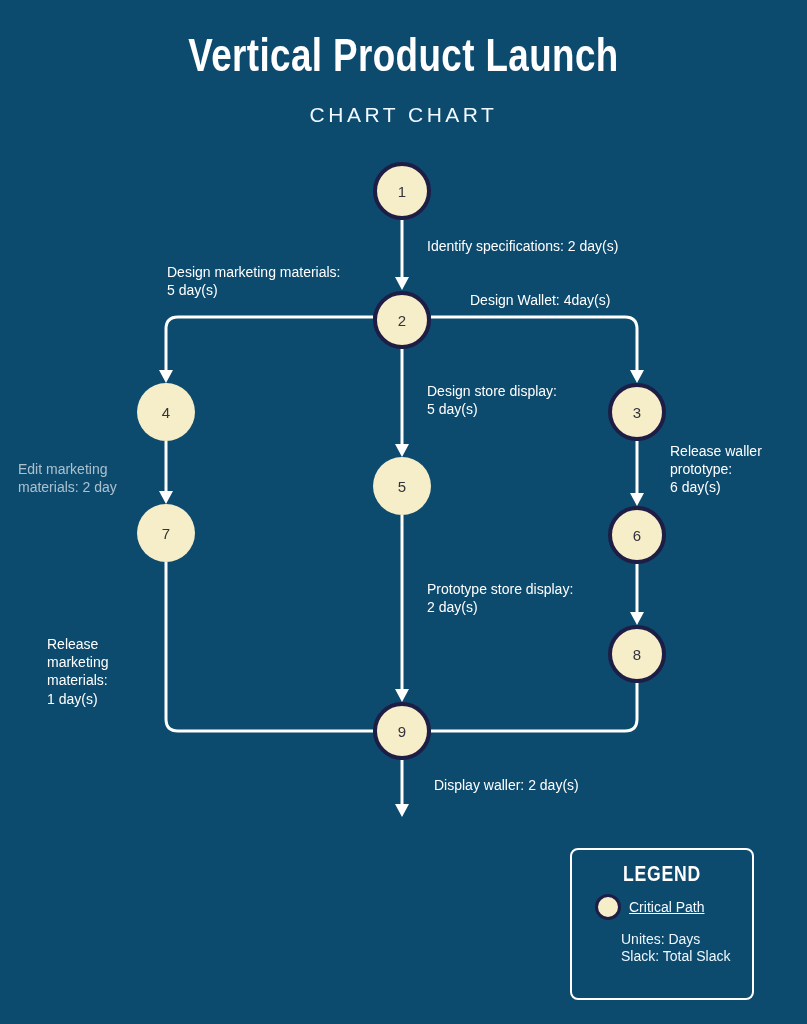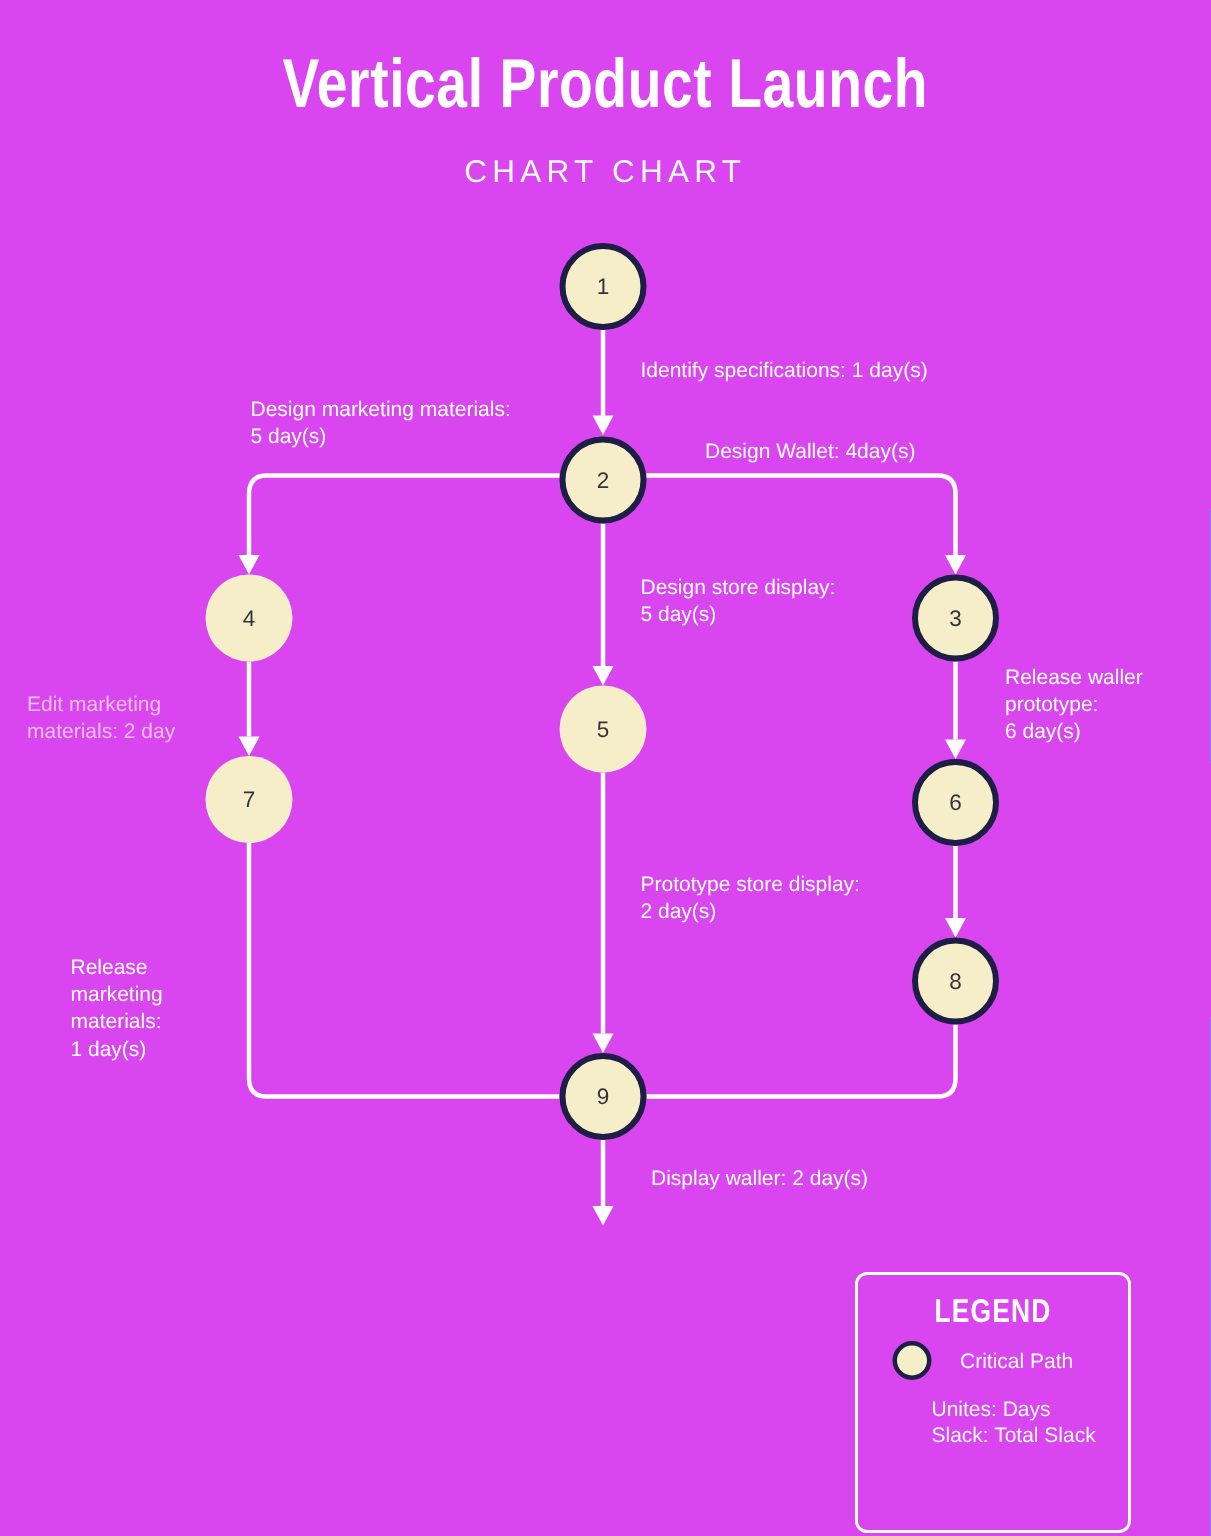--- a/index.html
+++ b/index.html
@@ -1,18 +1,18 @@
 <!DOCTYPE html>
 <html><head>
 <meta charset="utf-8">
 <style>
   html,body{margin:0;padding:0;background:#37b0f9;}
   #canvas{
     position:relative;width:807px;height:1024px;margin:0 auto;
-    background:#d946ef;overflow:hidden;
+    background:#0c4a6e;overflow:hidden;
     font-family:"Liberation Sans","DejaVu Sans",sans-serif;
     -webkit-font-smoothing:antialiased;
   }
   
   .title{
     position:absolute;left:0;right:0;top:30px;text-align:center;
     color:#ffffff;font-weight:bold;font-size:46px;line-height:1.1;
     transform:scaleX(0.8);letter-spacing:0.5px;
   }
   .subtitle{
@@ -32,30 +32,30 @@
   
   .edge-label{
     position:absolute;color:#ffffff;font-size:14px;line-height:1.3;
     white-space:pre-line;
   }
   .nowrap{white-space:nowrap;}
   .right{text-align:left;margin-top:16px;}
   .muted{color:rgba(255,255,255,0.65);}
   
   .legend{
-    position:absolute;left:570px;top:848px;width:184px;height:174px;
+    position:absolute;left:570px;top:848px;width:184px;height:152px;
     border:2.5px solid #ffffff;border-radius:8px;box-sizing:border-box;
     color:#ffffff;
   }
   .legend-title{
     position:absolute;left:0;right:0;top:11px;text-align:center;
     font-weight:bold;font-size:22px;letter-spacing:1px;transform:scaleX(0.8);
   }
   .legend-row{
-    position:absolute;left:23px;top:44px;display:flex;align-items:center;gap:19px;
+    position:absolute;left:23px;top:44px;display:flex;align-items:center;gap:8px;text-decoration:underline;
   }
   .legend-chip{
     width:26px;height:26px;border-radius:50%;box-sizing:border-box;
     background:#f6eec9;border:3px solid #1d1d45;
   }
   .legend-row-label{font-size:14px;color:#f6fbff;}
   .legend-notes{
     position:absolute;left:24px;top:81px;font-size:14px;line-height:16.5px;
     color:#eef8ff;white-space:pre-line;margin-left:25px;
   }
@@ -98,21 +98,21 @@
   <div class="node critical" style="left:373px;top:162px">1</div>
   <div class="node critical" style="left:373px;top:291px">2</div>
   <div class="node critical" style="left:608px;top:383px">3</div>
   <div class="node" style="left:137px;top:383px">4</div>
   <div class="node" style="left:373px;top:457px">5</div>
   <div class="node critical" style="left:608px;top:506px">6</div>
   <div class="node" style="left:137px;top:504px">7</div>
   <div class="node critical" style="left:608px;top:625px">8</div>
   <div class="node critical" style="left:373px;top:702px">9</div>
 
-  <div class="edge-label nowrap" style="left:427px;top:237px">Identify specifications: 1 day(s)</div>
+  <div class="edge-label nowrap" style="left:427px;top:237px">Identify specifications: 2 day(s)</div>
   <div class="edge-label" style="left:167px;top:263px;width:200px">Design marketing materials:
 5 day(s)</div>
   <div class="edge-label nowrap" style="left:470px;top:291px">Design Wallet: 4day(s)</div>
   <div class="edge-label" style="left:427px;top:382px;width:180px">Design store display:
 5 day(s)</div>
   <div class="edge-label right muted" style="left:18px;top:444px;width:120px">Edit marketing
 materials: 2 day</div>
   <div class="edge-label" style="left:670px;top:442px;width:120px">Release waller
 prototype:
 6 day(s)</div>

